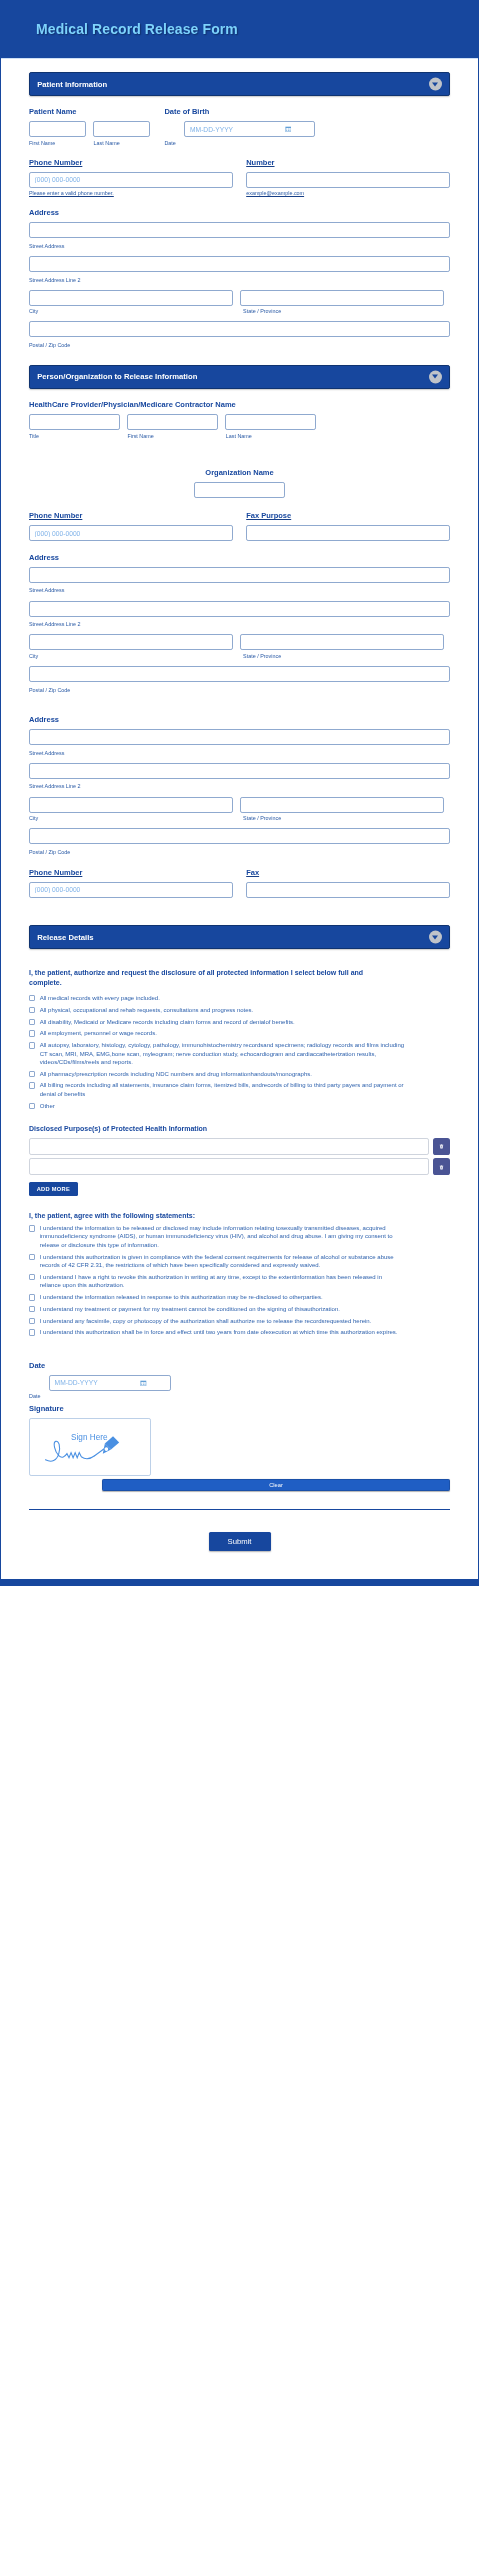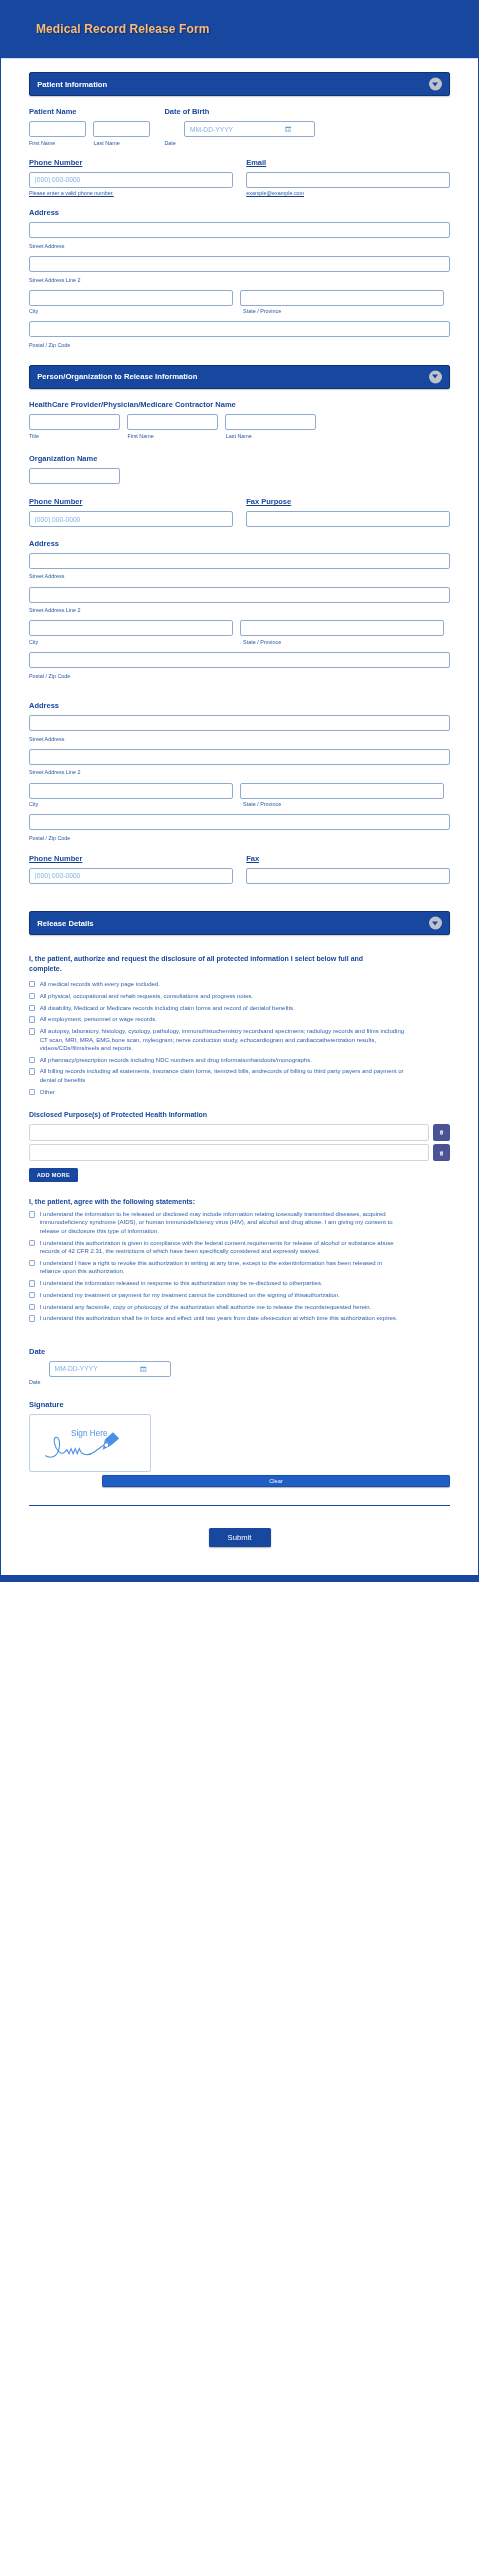--- a/index.html
+++ b/index.html
@@ -15,22 +15,22 @@
   
   .banner {
     background:#17479e;
     height:59px;
     display:flex;
     align-items:center;
     padding-left:35px;
     border-bottom:1px solid #cfe0f5;
   }
   .banner-title {
-    color:#fdba74;
-    font-size:12px;
+    color:#7dd3fc;
+    font-size:14px;
     font-weight:bold;
     letter-spacing:0.1px;
     text-shadow:1px 1px 1.5px rgba(0,0,0,.35);
   }
 
   
   .content { padding:0 28px 0 28px; }
 
   
   .section-bar {
@@ -291,21 +291,21 @@
         </div>
       </div>
 
       <div class="row" style="margin-top:7.2px;">
         <div class="col w-half">
           <div class="fl-label">Phone Number</div>
           <input class="inp" placeholder="(000) 000-0000" style="">
           <div class="sub-label">Please enter a valid phone number.</div>
         </div>
         <div class="col w-half">
-          <div class="fl-label">Email</div>
+          <div class="fl-label">Number</div>
           <input class="inp" style="">
           <div class="sub-label">example@example.com</div>
         </div>
       </div>
 
       <div class="col col-full" style="margin-top:7.2px;">
         <div class="fl-label">Address</div>
         <input class="inp addr-line" style="">
         <div class="sub-label">Street Address</div>
         <div class="addr-gap"></div>
@@ -341,21 +341,21 @@
           <input class="inp w-third" style="">
           <input class="inp w-third" style="">
         </div>
         <div class="sub-row" style="width:288px;">
           <div class="sub-label">Title</div>
           <div class="sub-label">First Name</div>
           <div class="sub-label">Last Name</div>
         </div>
       </div>
 
-      <div class="col" style="margin-top:15px;">
+      <div class="col" style="margin-top:29px;align-items:center;">
         <div class="fl-label">Organization Name</div>
         <input class="inp w-org" style="">
       </div>
 
       <div class="row" style="margin-top:13.4px;">
         <div class="col w-half">
           <div class="fl-label">Phone Number</div>
           <input class="inp" placeholder="(000) 000-0000" style="">
         </div>
         <div class="col w-half">
@@ -541,21 +541,21 @@
               <rect x="7" y="7" width="2" height="2" fill="#5b9bd5"></rect>
             <rect x="11" y="7" width="2" height="2" fill="#5b9bd5"></rect>
               <rect x="3" y="10.5" width="2" height="2" fill="#5b9bd5"></rect>
             <rect x="7" y="10.5" width="2" height="2" fill="#5b9bd5"></rect>
               <rect x="11" y="10.5" width="2" height="2" fill="#5b9bd5"></rect>
           </svg>
         </div>
         <div class="sub-label">Date</div>
       </div>
 
-      <div class="col" style="margin-top:14px;">
+      <div class="col" style="margin-top:4px;">
         <div class="sig-label">Signature</div>
         <div class="sig-pad">
           <svg width="98" height="43" viewBox="0 0 190 84">
             <text x="58" y="30" font-family="Liberation Sans, sans-serif" font-size="16" fill="#4a90e2">Sign Here</text>
             <path d="M8 68 C20 74 30 70 34 56 C38 42 34 30 28 32 C22 34 26 52 34 60 C40 66 46 62 50 56 L54 64 L58 54 L62 64 L66 54 L70 64 L74 54 L78 62 C86 68 96 66 104 60" fill="none" stroke="#4a90e2" stroke-width="2.1" stroke-linecap="round"></path>
             <path d="M104 60 L126 44" fill="none" stroke="#4a90e2" stroke-width="2.1" stroke-linecap="round"></path>
             <path d="M124 36 L140 22 L152 34 L136 48 Z" fill="#4a90e2"></path>
             <path d="M124 36 L136 48 L120 56 Z" fill="#4a90e2"></path>
             <circle cx="127" cy="47" r="3.6" fill="#ffffff"></circle>
           </svg>

